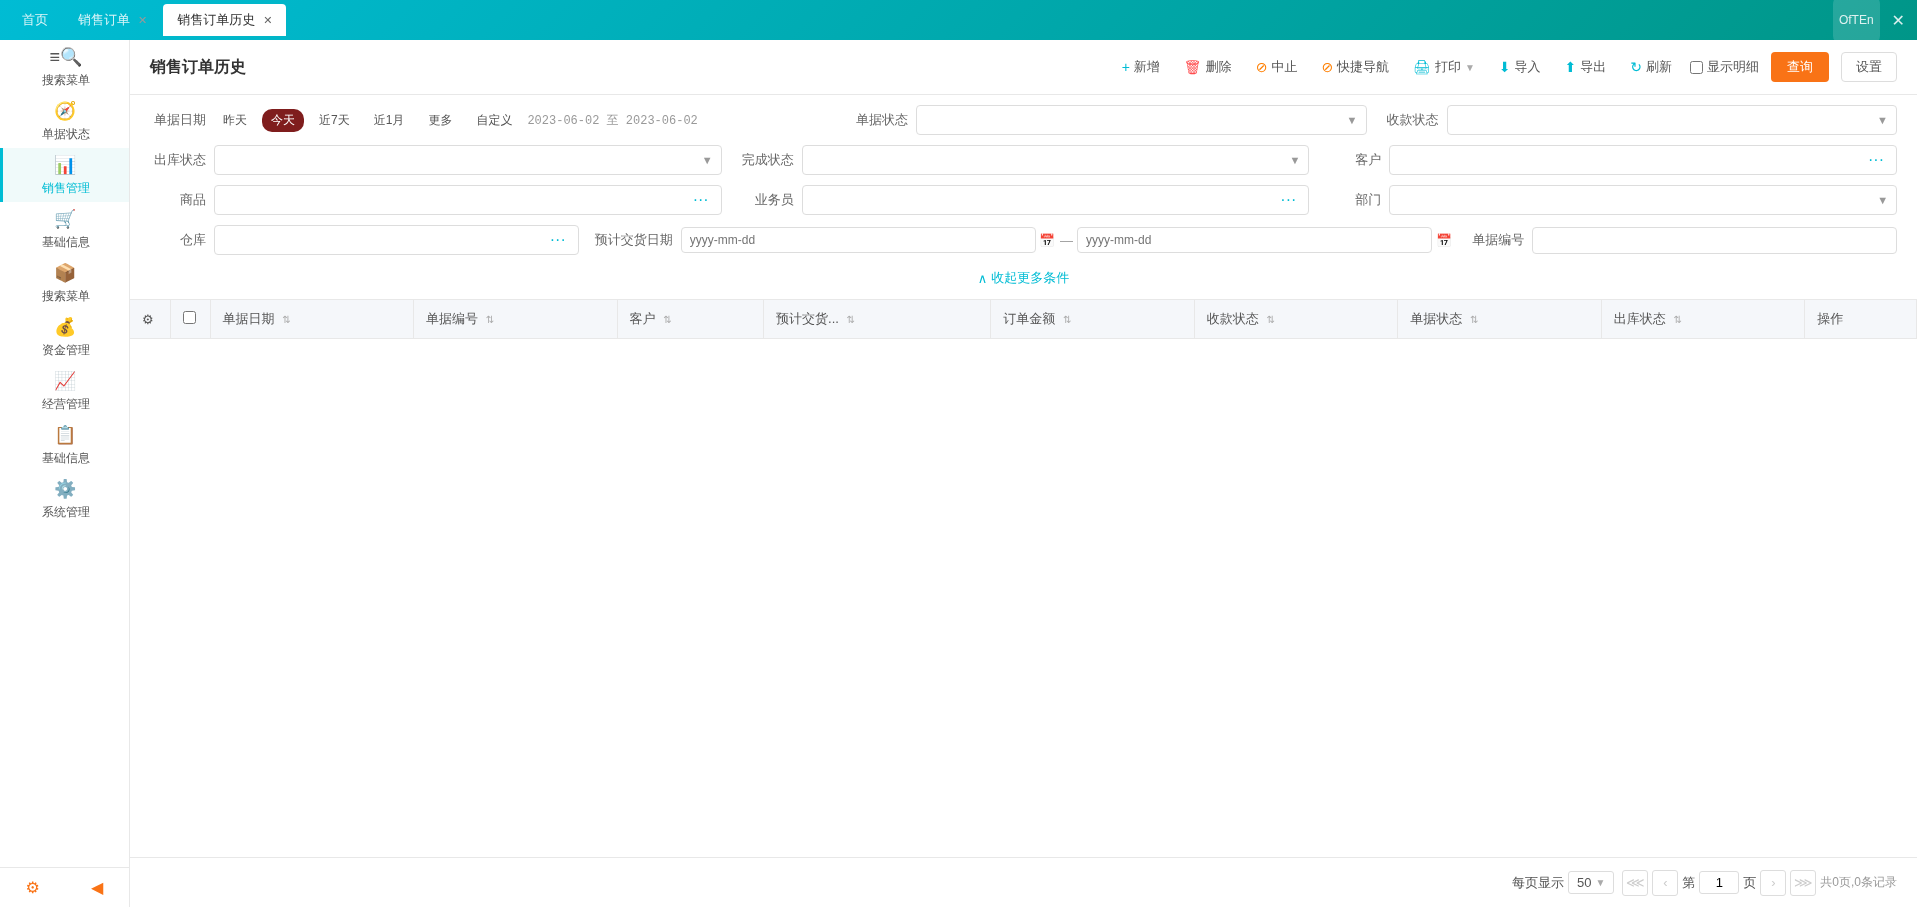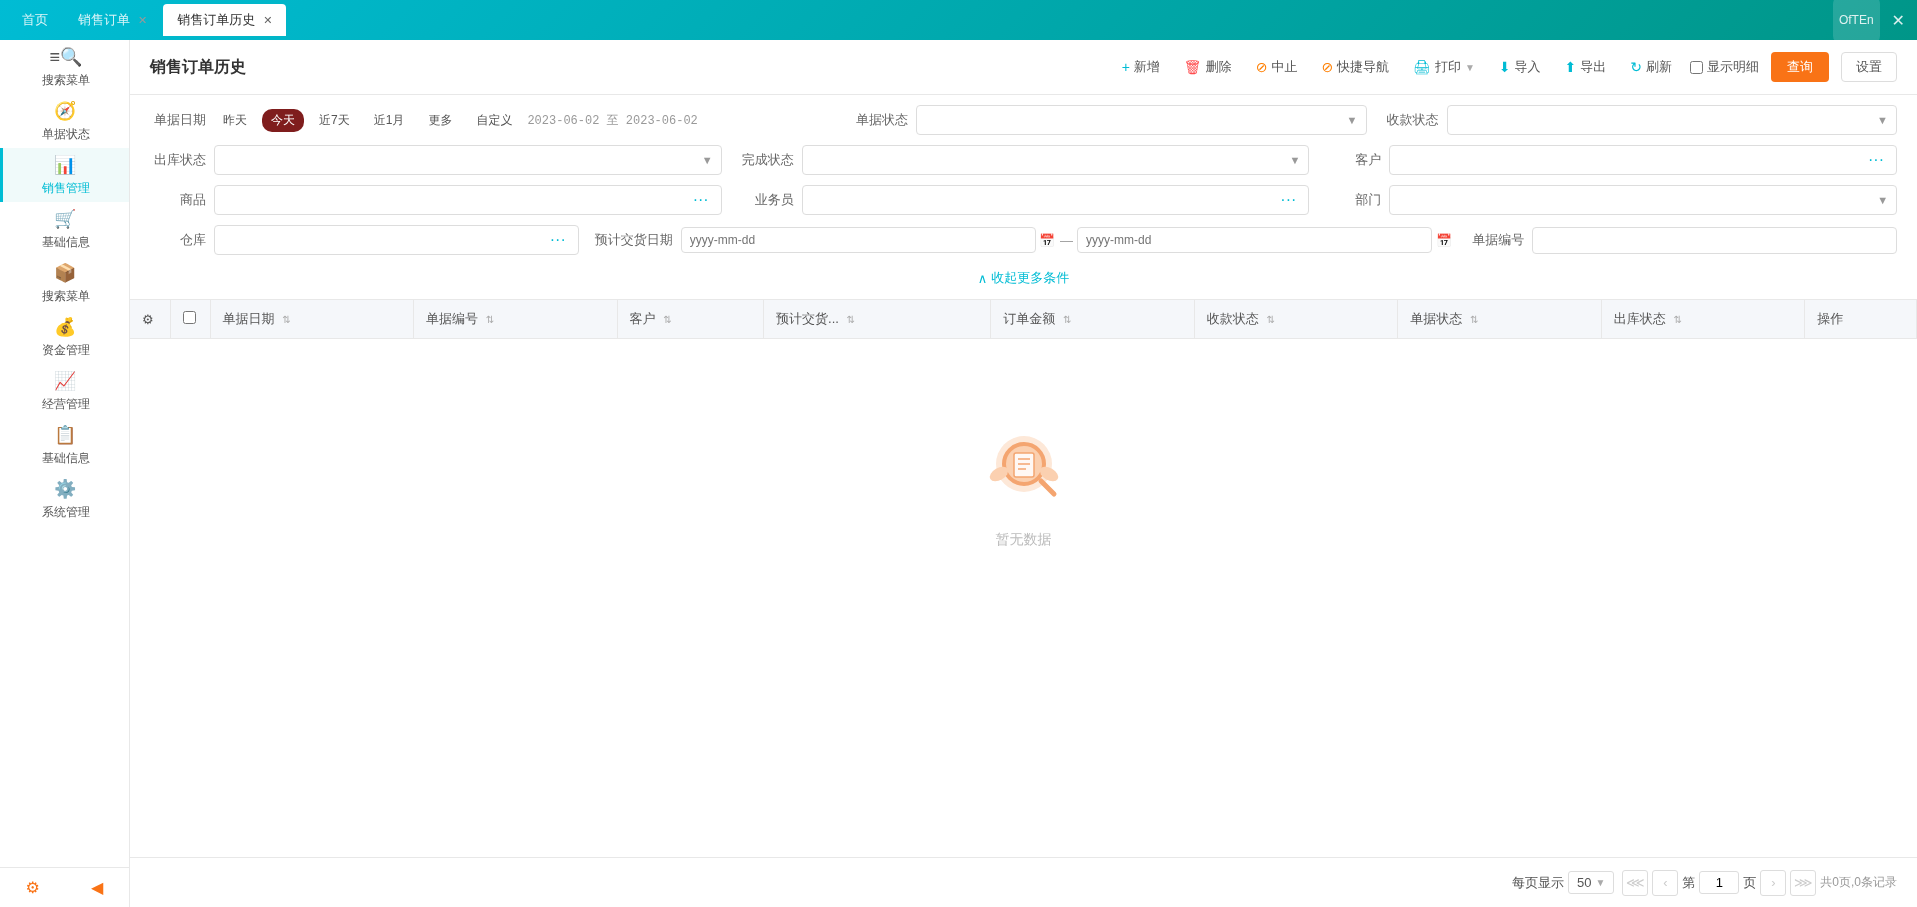--- a/index.html
+++ b/index.html
@@ -669,40 +669,20 @@
               </th>
               <th>
                 <span>操作</span>
               </th>
             </tr>
           </thead>
           <tbody>
           </tbody>
         </table>
 
-        <div class="empty-state">
-          <svg class="empty-illustration" viewBox="0 0 100 100" xmlns="http://www.w3.org/2000/svg">
-
-            <circle cx="50" cy="45" r="28" fill="#fde8d8"></circle>
-            <circle cx="50" cy="45" r="20" fill="#fbd0b0"></circle>
-
-            <line x1="67" y1="62" x2="80" y2="75" stroke="#f4a570" stroke-width="5" stroke-linecap="round"></line>
-
-            <circle cx="50" cy="45" r="20" fill="none" stroke="#f4a570" stroke-width="4"></circle>
-
-            <rect x="40" y="34" width="20" height="24" rx="2" fill="#fff8f4" stroke="#f4a570" stroke-width="1.5"></rect>
-            <line x1="44" y1="40" x2="56" y2="40" stroke="#f4a570" stroke-width="1.5"></line>
-            <line x1="44" y1="45" x2="56" y2="45" stroke="#f4a570" stroke-width="1.5"></line>
-            <line x1="44" y1="50" x2="52" y2="50" stroke="#f4a570" stroke-width="1.5"></line>
-
-            <ellipse cx="25" cy="55" rx="10" ry="6" fill="#fbd0b0" transform="rotate(-30 25 55)"></ellipse>
-            <ellipse cx="75" cy="55" rx="10" ry="6" fill="#fbd0b0" transform="rotate(30 75 55)"></ellipse>
-          </svg>
-          <span class="empty-text">暂无数据</span>
-        </div>
       </div>
 
       <div class="pagination-bar">
         <div class="page-size-select">
           <span>每页显示</span>
           <div class="page-size-value">
             <span>50</span>
             <span style="font-size:10px;color:#aaa">▼</span>
           </div>
         </div>

